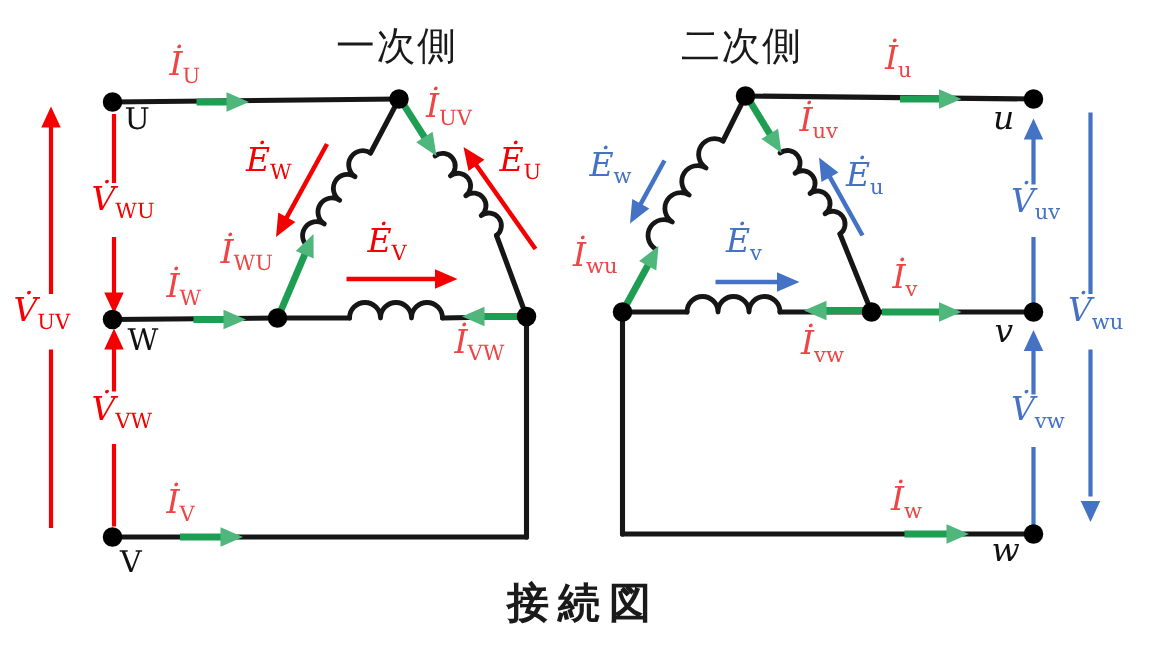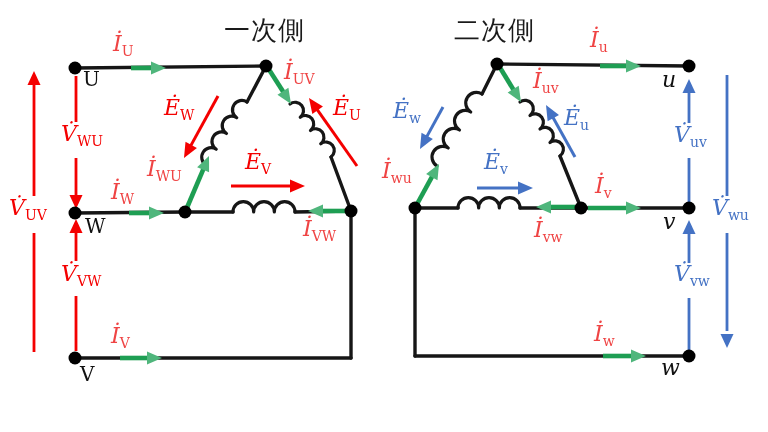--- a/index.html
+++ b/index.html
@@ -184,20 +184,21 @@
       <circle class="node" cx="415" cy="208" r="6.5"></circle>
       <circle class="node" cx="581" cy="208" r="6.5"></circle>
       <circle class="node" cx="689" cy="66" r="6.5"></circle>
       <circle class="node" cx="689" cy="208" r="6.5"></circle>
       <circle class="node" cx="689" cy="356" r="6.5"></circle>
     </g>
   </svg>
 
   <div class="jp" style="left:224px;top:13px">一次側</div>
   <div class="jp" style="left:454px;top:13px">二次側</div>
+  <div class="jp caption" style="left:338px;top:383px">接続図</div>
 
   <div class="term" style="left:83px;top:69px">U</div>
   <div class="term" style="left:85px;top:216px">W</div>
   <div class="term" style="left:80px;top:364px">V</div>
   <div class="term it" style="left:662px;top:69px">u</div>
   <div class="term it" style="left:663px;top:211px">v</div>
   <div class="term it" style="left:661px;top:357px">w</div>
 
   <div class="math" style="left:113px;top:33px"><span class="m">İ</span><span class="sub">U</span></div>
   <div class="math" style="left:111px;top:181px"><span class="m">İ</span><span class="sub">W</span></div>

